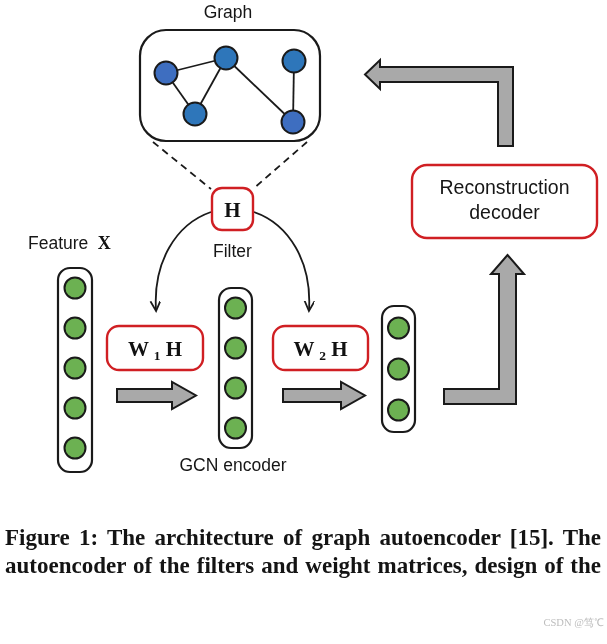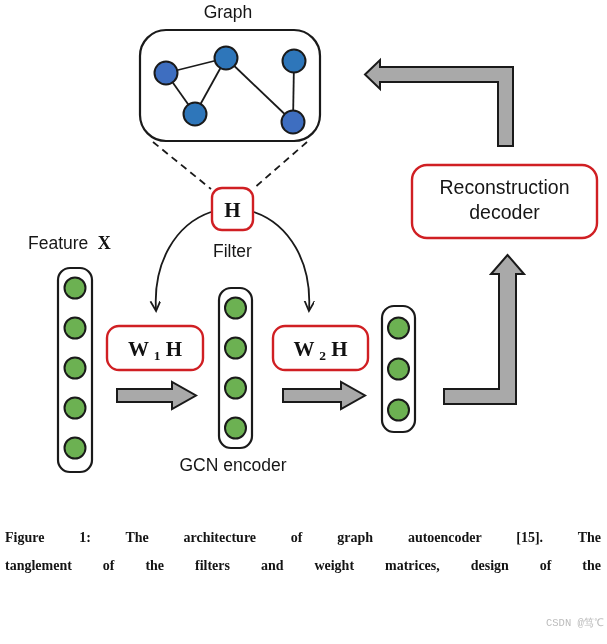--- a/index.html
+++ b/index.html
@@ -1,25 +1,25 @@
 <!DOCTYPE html>
 <html><head>
 <meta charset="utf-8">
 <style>
   html,body{margin:0;padding:0;background:#ffffff;}
   .page{position:relative;width:607px;height:644px;background:#ffffff;overflow:hidden;
         font-family:"Liberation Sans",sans-serif;}
   .diagram{position:absolute;left:0;top:0;}
   .caption{position:absolute;left:5px;top:524px;width:596px;
            font-family:"Liberation Serif",serif;font-weight:700;
-           font-size:14px;line-height:27.6px;color:#141414;}
+           font-size:23px;line-height:27.6px;color:#141414;}
   .cap-line{text-align:justify;text-align-last:justify;white-space:normal;}
   .cap-line.last{text-align-last:left;}
   .watermark{position:absolute;right:3px;top:616px;font-size:10.5px;
-             color:#bcbcbc;font-family:Liberation Mono, monospace;margin-left:29px;}
+             color:#bcbcbc;font-family:Liberation Serif, serif;margin-left:29px;}
   text{user-select:none;}
   .lbl{font-family:"Liberation Sans",sans-serif;font-size:17.5px;fill:#161616;}
   .lbl-big{font-family:"Liberation Sans",sans-serif;font-size:19.5px;fill:#161616;}
   .mathbold{font-family:"Liberation Serif",serif;font-weight:700;font-size:21px;fill:#111;}
 </style>
 </head>
 <body>
 
 <div class="page">
 
@@ -114,18 +114,18 @@
     <rect x="382" y="306" width="33" height="126" rx="12" fill="#fff" stroke="#1a1a1a" stroke-width="2.2"></rect>
     <g stroke="#1a1a1a" stroke-width="2" fill="#6cb152">
       <circle cx="398.5" cy="328" r="10.5"></circle>
       <circle cx="398.5" cy="369" r="10.5"></circle>
       <circle cx="398.5" cy="410" r="10.5"></circle>
     </g>
   </svg>
 
   <div class="caption">
     <div class="cap-line">Figure 1: The architecture of graph autoencoder [15]. The</div>
-    <div class="cap-line">tanglement of the filters and weight matrices, design of the</div>
+    <div class="cap-line">autoencoder of the filters and weight matrices, design of the</div>
   </div>
 
   <div class="watermark">CSDN @笃℃</div>
 
 </div>
 
 </body></html>

